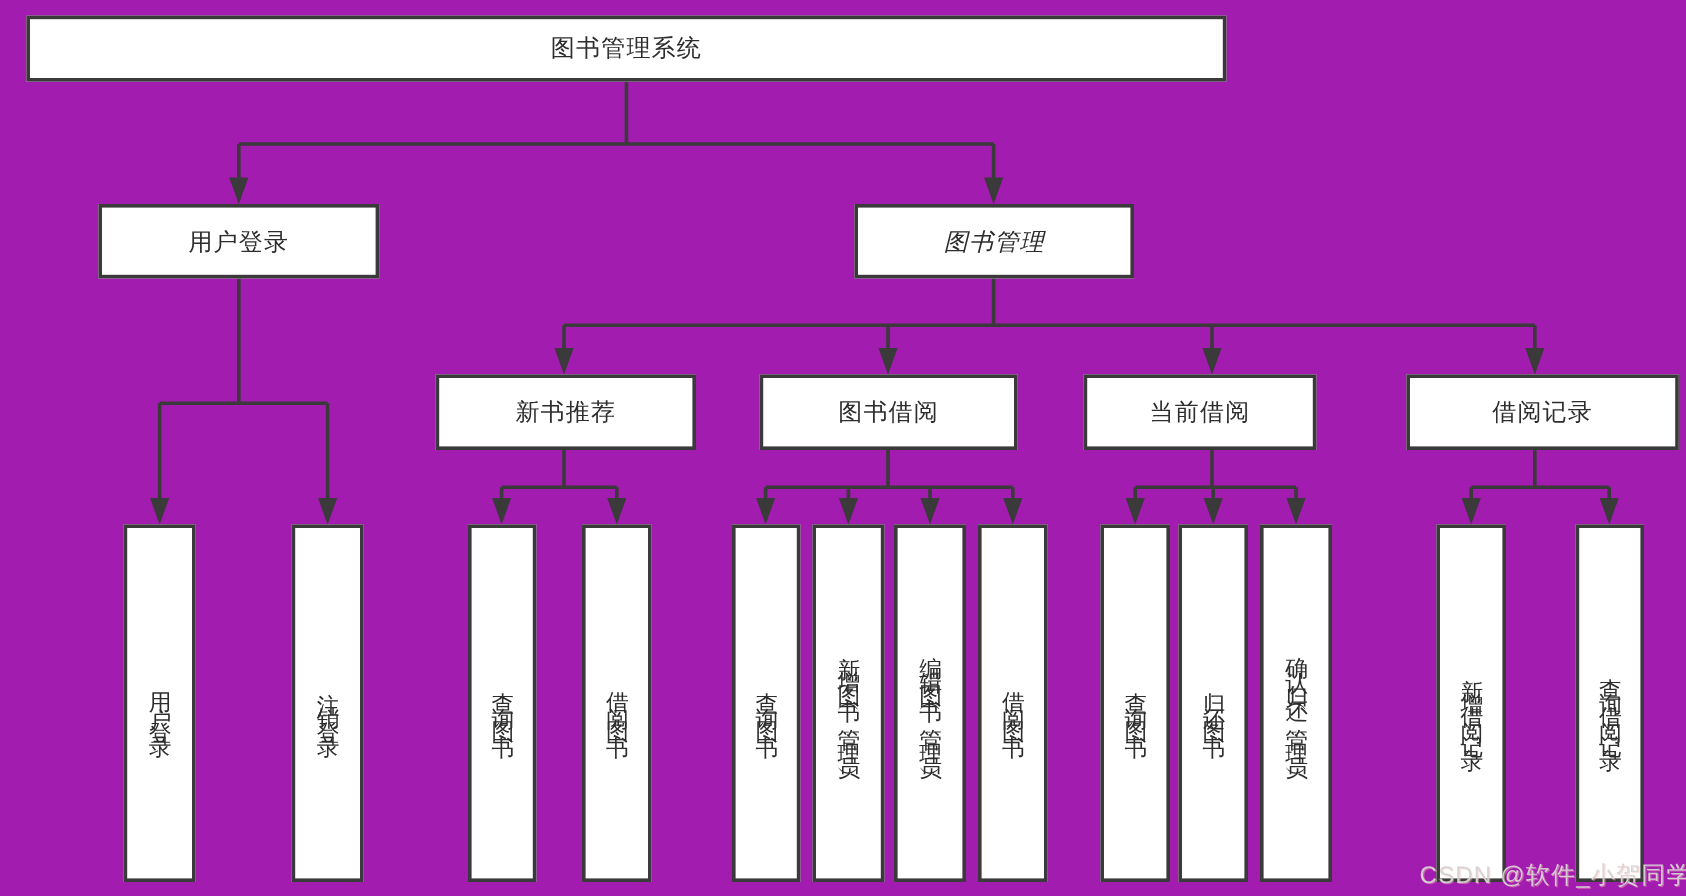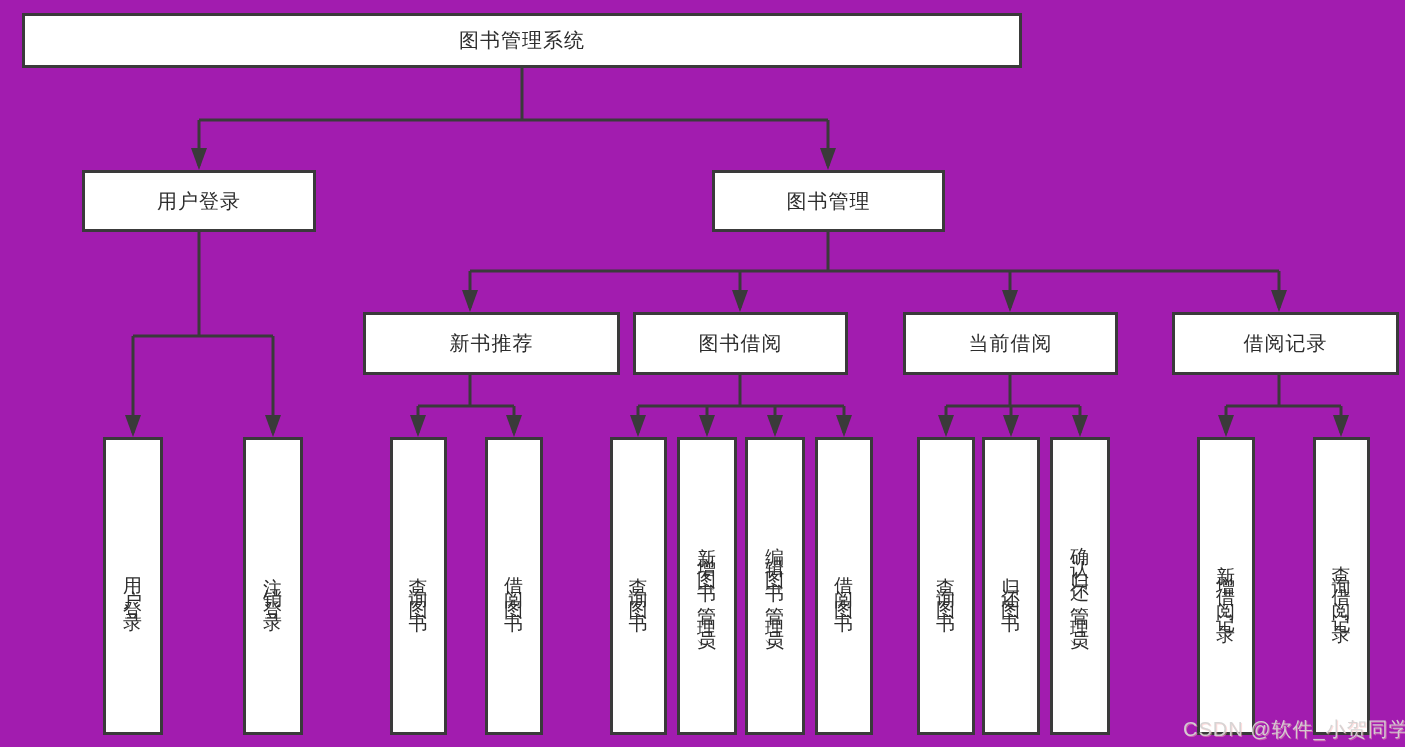--- a/index.html
+++ b/index.html
@@ -145,31 +145,31 @@
     </g>
   </svg>
 
   <div class="node" style="left:22px; top:13px; width:1000px; height:55px;">
     <span>图书管理系统</span>
   </div>
 
   <div class="node" style="left:82px; top:170px; width:234px; height:62px;">
     <span>用户登录</span>
   </div>
-  <div class="node" style="left:712px; top:170px; width:233px; height:62px;">
+  <div class="node" style="left:712px; top:170px; width:233px; height:62px;font-style:italic;">
     <span>图书管理</span>
   </div>
 
-  <div class="node" style="left:363px; top:312px; width:257px; height:63px;">
+  <div class="node" style="left:363px; top:312px; width:217px; height:63px;">
     <span>新书推荐</span>
   </div>
   <div class="node" style="left:633px; top:312px; width:215px; height:63px;font-family:Liberation Mono, monospace;">
     <span>图书借阅</span>
   </div>
-  <div class="node" style="left:903px; top:312px; width:215px; height:63px;">
+  <div class="node" style="left:903px; top:312px; width:194px; height:63px;">
     <span>当前借阅</span>
   </div>
   <div class="node" style="left:1172px; top:312px; width:227px; height:63px;">
     <span>借阅记录</span>
   </div>
 
   <div class="leaf" style="left:103px; top:437px; width:60px; height:298px;">
     <span>用户登录</span>
   </div>
   <div class="leaf" style="left:243px; top:437px; width:60px; height:298px;">

